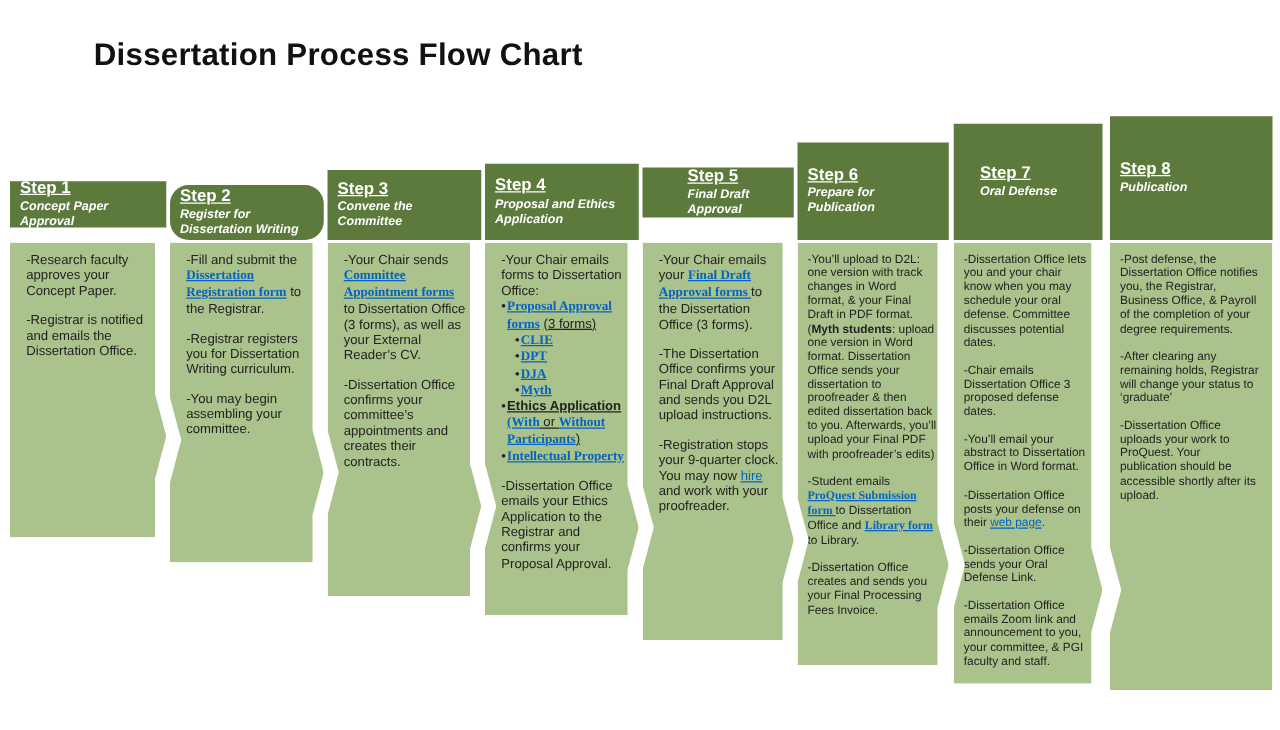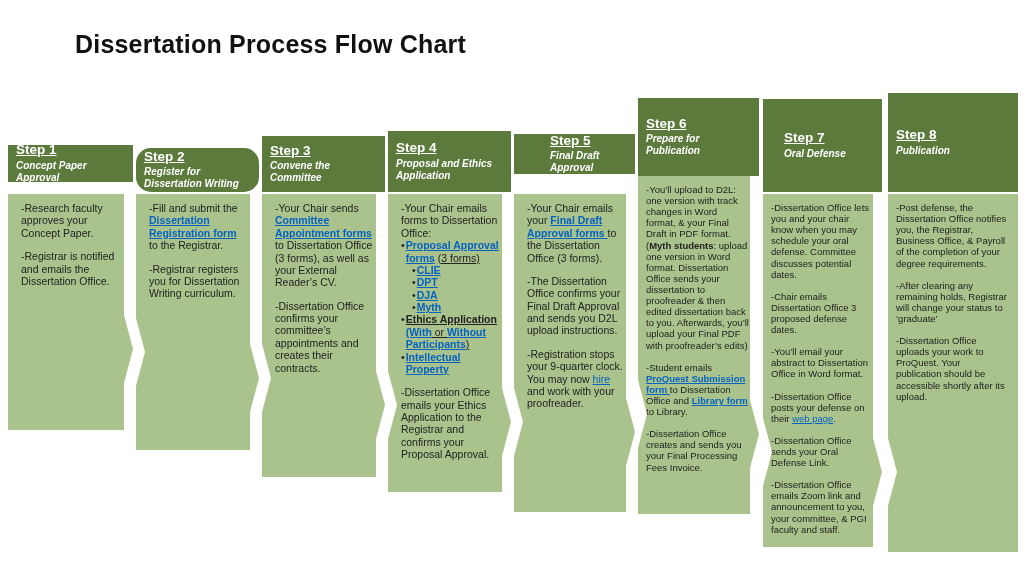--- a/index.html
+++ b/index.html
@@ -34,21 +34,21 @@
   .col.small .bod{font-size:9.5px;line-height:1.17;padding:8px 10px 4px 8px;}
   .blk{margin:0;}
   .blk.gap{margin-bottom:11px;}
   .blk.bl{display:flex;}
   .blk.bl .bullet{flex:0 0 auto;margin-right:1px;}
   .blk.bl2{margin-left:11px;}
   .seg-b{font-weight:700;}
   .seg-u{text-decoration:underline;}
   .seg-bu{font-weight:700;text-decoration:underline;}
   .lnk{color:#0563c1;text-decoration:underline;cursor:pointer;}
-  .lnk.seg-ab{font-weight:700;}
+  .lnk.seg-ab{font-weight:700;font-family:Liberation Serif, serif;}
 
   
   .c1{left:8px;top:0;width:125px;}
   .c1 .hdr{top:145px;height:37px;}
   .c1 .bod{top:194px;height:236px;
     clip-path:polygon(0 0,116px 0,116px 121px,125px 155px,116px 189px,116px 236px,0 236px);}
   .c2{left:136px;top:0;width:123px;}
   .c2 .hdr{top:148px;height:44px;border-radius:15px;}
   .c2 .bod{top:194px;height:256px;
     clip-path:polygon(0 0,114px 0,114px 150px,123px 184px,114px 218px,114px 256px,0 256px,0 192px,9px 158px,0 124px);}
@@ -58,22 +58,22 @@
     clip-path:polygon(0 0,114px 0,114px 177px,123px 211px,114px 245px,114px 283px,0 283px,0 218px,9px 184px,0 150px);}
   .c4{left:388px;top:0;width:123px;}
   .c4 .hdr{top:131px;height:61px;}
   .c4 .bod{top:194px;height:298px;
     clip-path:polygon(0 0,114px 0,114px 194px,123px 228px,114px 262px,114px 298px,0 298px,0 245px,9px 211px,0 177px);}
   .c5{left:514px;top:0;width:121px;}
   .c5 .hdr{top:134px;height:40px;padding-left:36px;}
   .c5 .bod{top:194px;height:318px;
     clip-path:polygon(0 0,112px 0,112px 204px,121px 238px,112px 272px,112px 318px,0 318px,0 262px,9px 228px,0 194px);}
   .c6{left:638px;top:0;width:121px;}
-  .c6 .hdr{top:98px;height:78px;}
-  .c6 .bod{top:176px;height:338px;
+  .c6 .hdr{top:114px;height:78px;}
+  .c6 .bod{top:194px;height:338px;
     clip-path:polygon(0 0,112px 0,112px 224px,121px 258px,112px 292px,112px 338px,0 338px,0 272px,9px 238px,0 204px);}
   .c7{left:763px;top:0;width:119px;}
   .c7 .hdr{top:99px;height:93px;padding-left:21px;}
   .c7 .bod{top:194px;height:353px;
     clip-path:polygon(0 0,110px 0,110px 244px,119px 278px,110px 312px,110px 353px,0 353px,0 292px,9px 258px,0 224px);}
   .c8{left:888px;top:0;width:130px;}
   .c8 .hdr{top:93px;height:99px;}
   .c8 .bod{top:194px;height:358px;
     clip-path:polygon(0 0,130px 0,130px 358px,0 358px,0 312px,9px 278px,0 244px);}
 </style>
@@ -94,20 +94,21 @@
 </div>
 
 <div class="col c2 wide">
   <div class="hdr">
     <span class="step-label">Step 2</span>
     <span class="step-sub">Register for Dissertation Writing</span>
   </div>
   <div class="bod">
       <div class="blk gap"><span>-Fill and submit the </span><a class="lnk seg-ab">Dissertation Registration form</a><span> to the Registrar.</span></div>
       <div class="blk gap"><span>-Registrar registers you for Dissertation Writing curriculum.</span></div>
+      <div class="blk"><span>-You may begin assembling your committee.</span></div>
     </div>
 </div>
 
 <div class="col c3 wide">
   <div class="hdr">
     <span class="step-label">Step 3</span>
     <span class="step-sub">Convene the Committee</span>
   </div>
   <div class="bod">
       <div class="blk gap"><span>-Your Chair sends </span><a class="lnk seg-ab">Committee Appointment forms </a><span>to Dissertation Office (3 forms), as well as your External Reader’s CV.</span></div>

